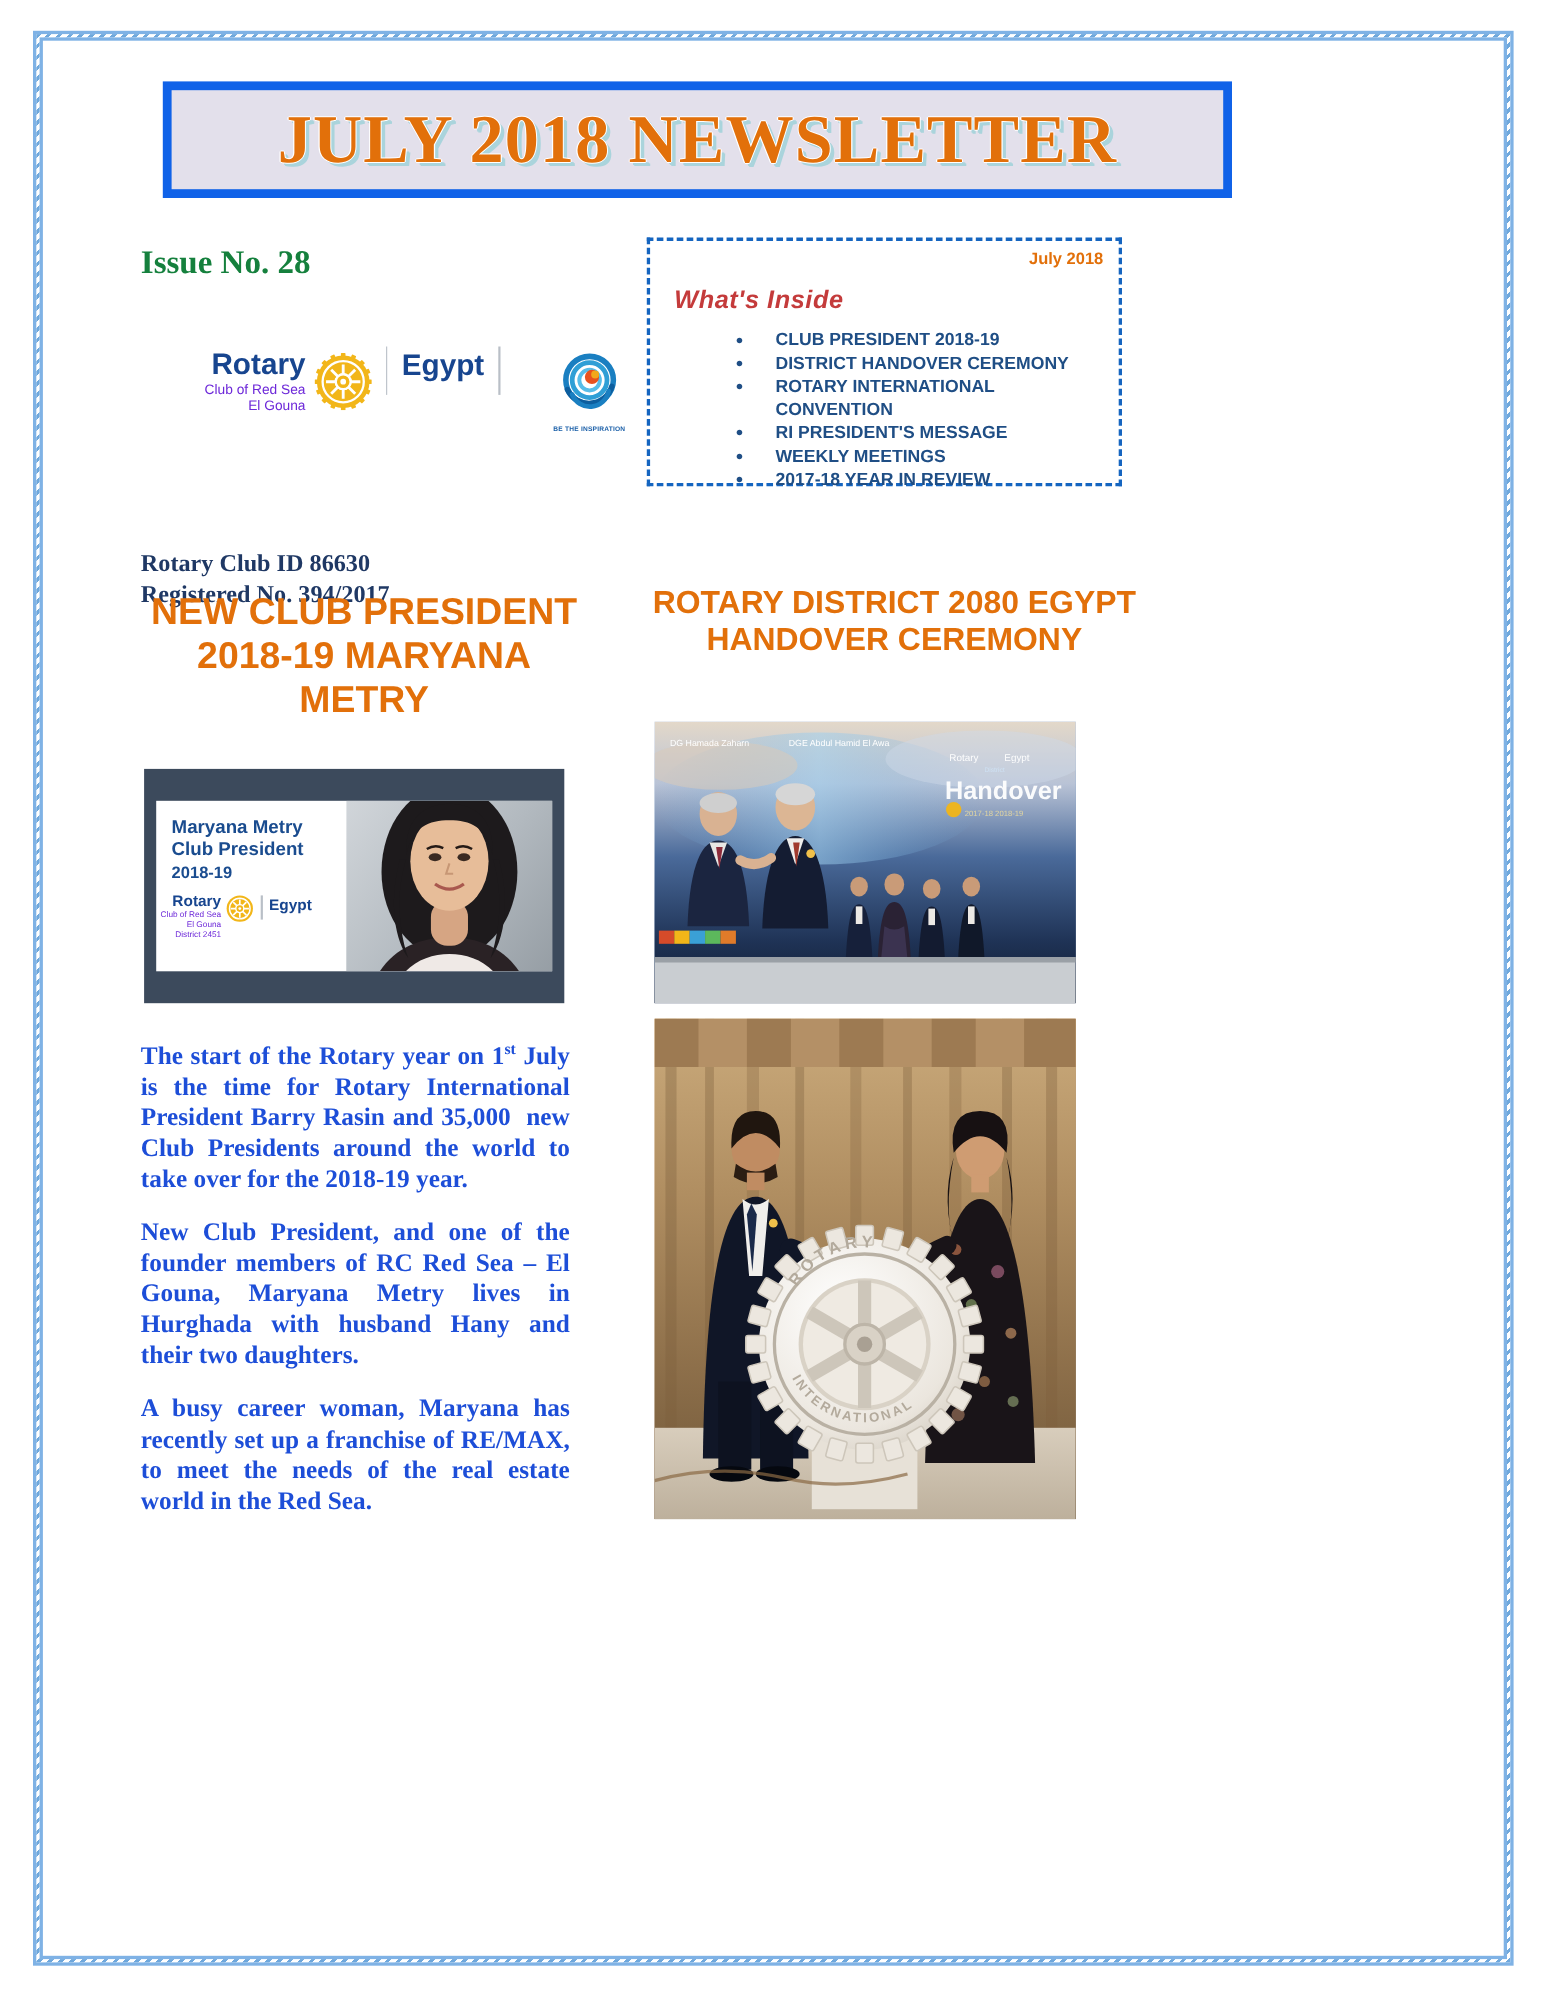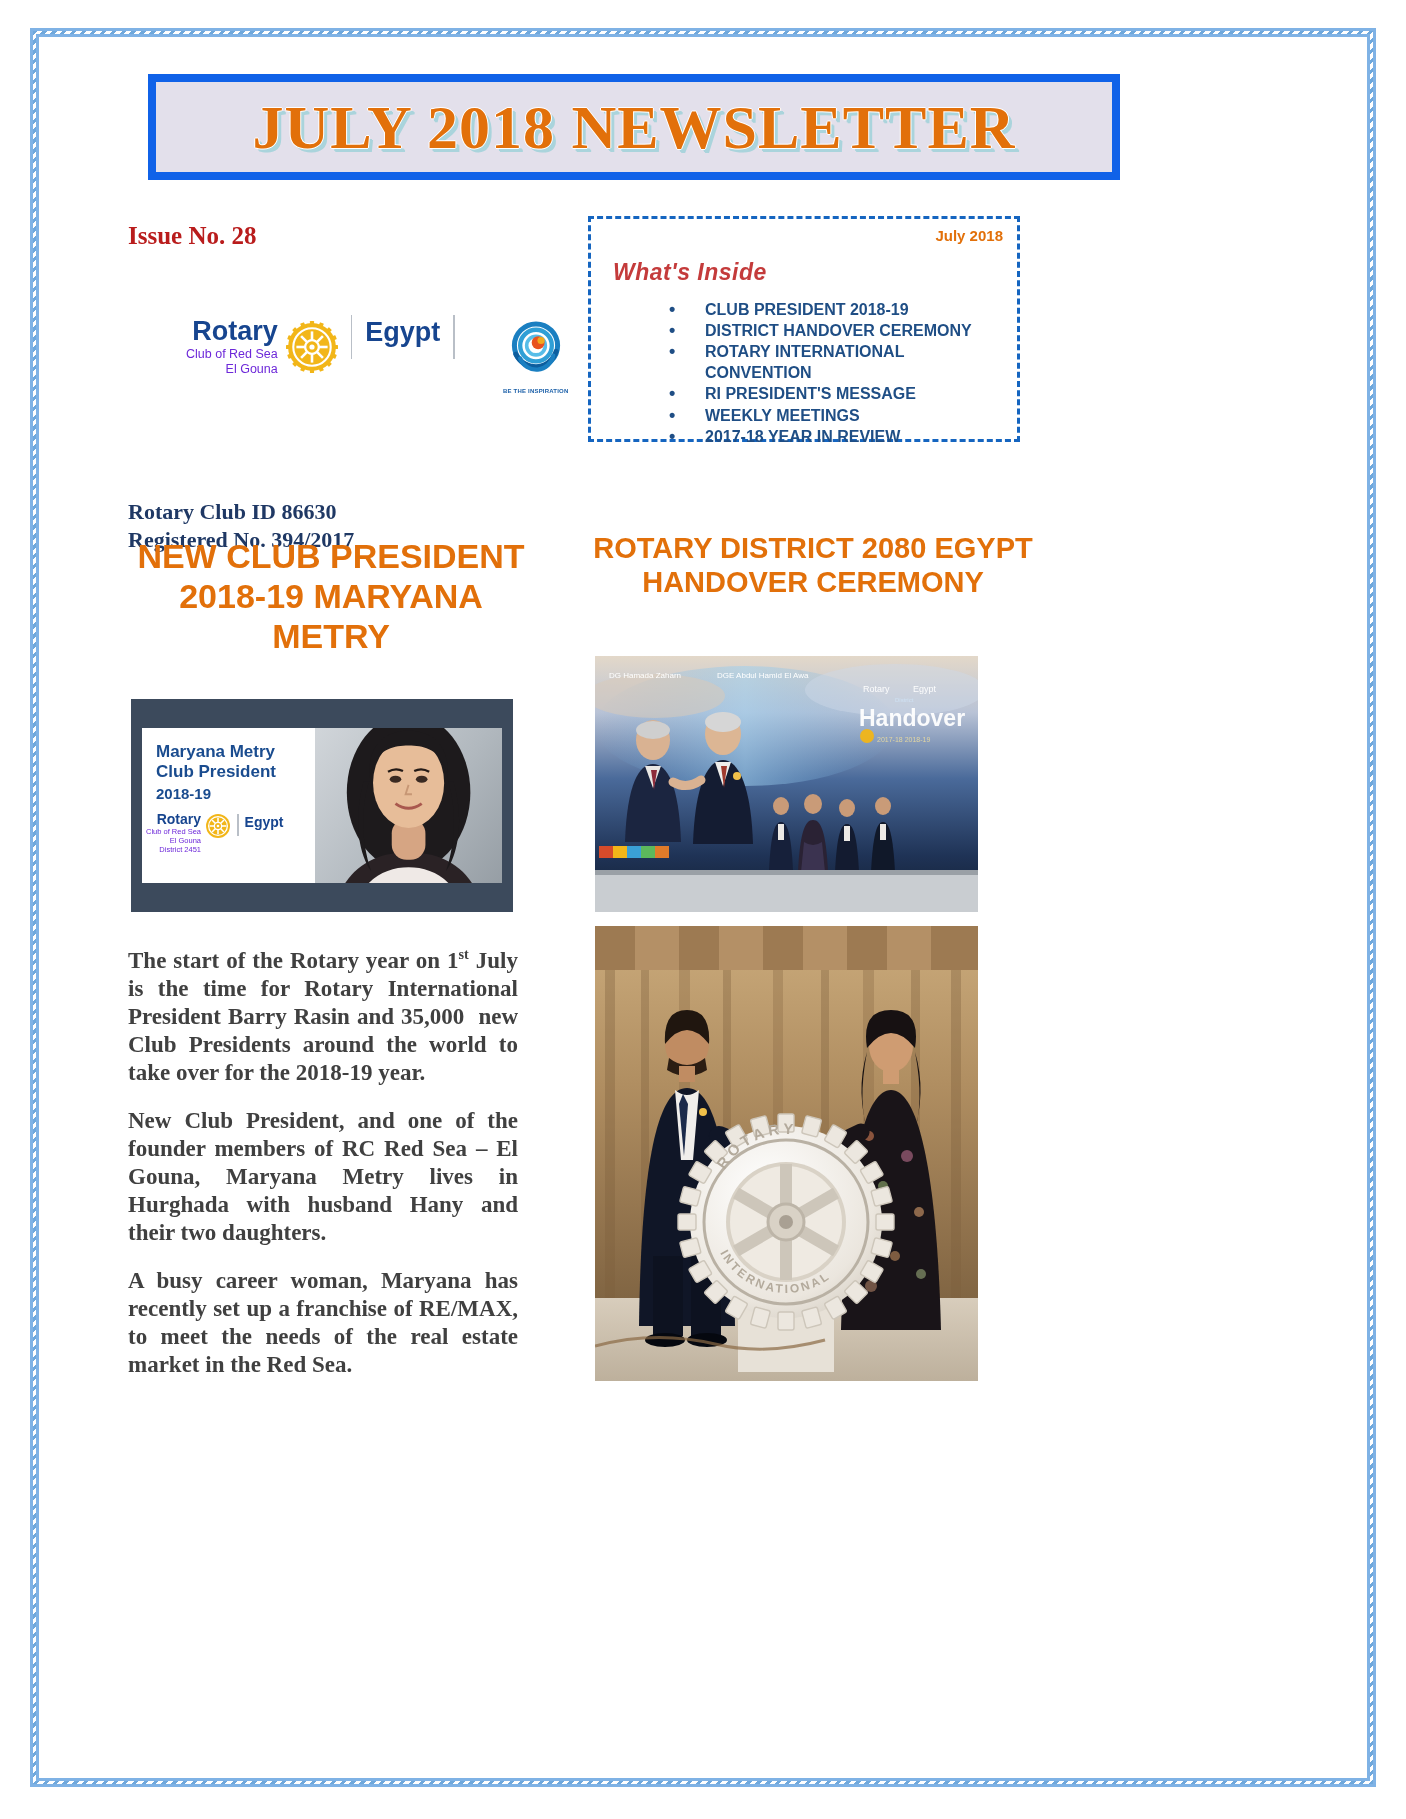--- a/index.html
+++ b/index.html
@@ -66,22 +66,22 @@
       1px 0 0 #ffffff, -1px 0 0 #ffffff,
       0 1px 0 #ffffff, 0 -1px 0 #ffffff,
       3px 3px 0 #aad4dc, 4px 4px 0 #aad4dc;
     white-space: nowrap;
   }
 
   
   .issue-no {
     position: absolute;
     left: 80px; top: 176px;
-    font-size: 25px; font-weight: bold;
-    color: #b91c1c;
+    font-size: 30px; font-weight: bold;
+    color: #15803d;
   }
   .logo-row {
     position: absolute;
     left: 138px; top: 265px;
     display: flex; align-items: center; gap: 0;
   }
   .rotary-lock { display: flex; align-items: flex-start; }
   .rotary-words { text-align: right; padding-right: 8px; }
   .rotary-main {
     font-family: "Liberation Sans", sans-serif;
@@ -232,21 +232,21 @@
   }
 
   
   .body-text {
     position: absolute;
     left: 80px; top: 900px; width: 390px;
     font-family: "Liberation Serif", serif;
     font-weight: bold;
     font-size: 23px;
     line-height: 1.22;
-    color: #404040;
+    color: #1d4ed8;
     text-align: justify;
   }
   .body-text p { margin-bottom: 20px; }
   .body-text sup { font-size: 0.62em; vertical-align: super; }
 
   
   .sky { position:absolute; inset:0; }
 </style>
 </head>
 <body>
@@ -670,17 +670,17 @@
 
         <path d="M0 420 q60 -16 120 -2 q50 12 110 -4" stroke="#8a6a45" stroke-width="3" fill="none" opacity=".7"></path>
       </svg>
     </div>
 
     <div class="body-text">
       <p>
         <span>The start of the Rotary year on 1</span><sup>st</sup><span> July is the time for Rotary International President Barry Rasin and 35,000&nbsp; new Club Presidents around the world to take over for the 2018-19 year.</span>
       </p>
       <p>New Club President, and one of the founder members of RC Red Sea – El Gouna, Maryana Metry lives in Hurghada with husband Hany and their two daughters.</p>
-      <p>A busy career woman, Maryana has recently set up a franchise of RE/MAX, to meet the needs of the real estate market in the Red Sea.</p>
+      <p>A busy career woman, Maryana has recently set up a franchise of RE/MAX, to meet the needs of the real estate world in the Red Sea.</p>
     </div>
 
   </div>
 </div>
 
 </body></html>

